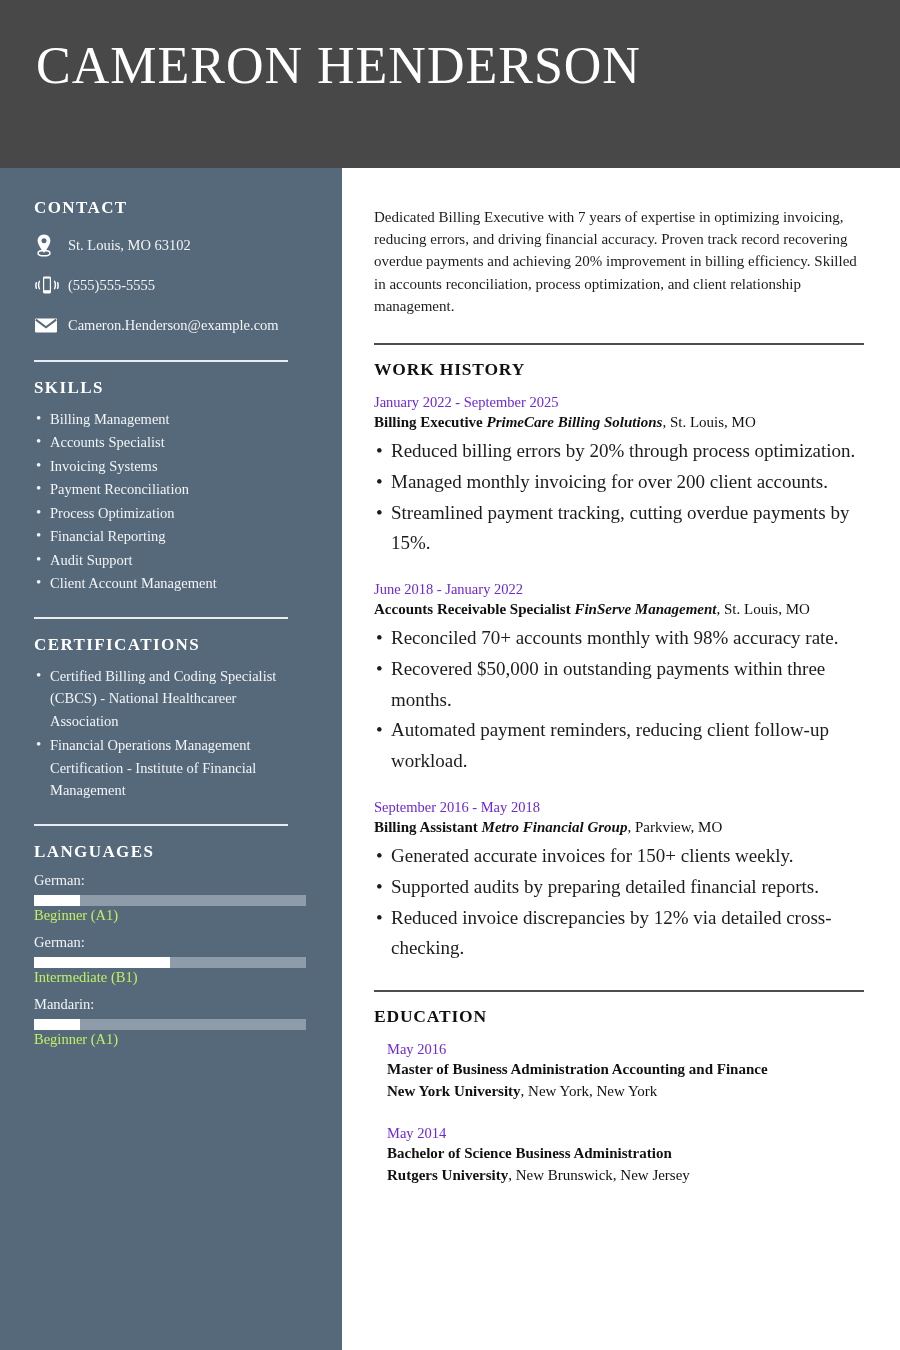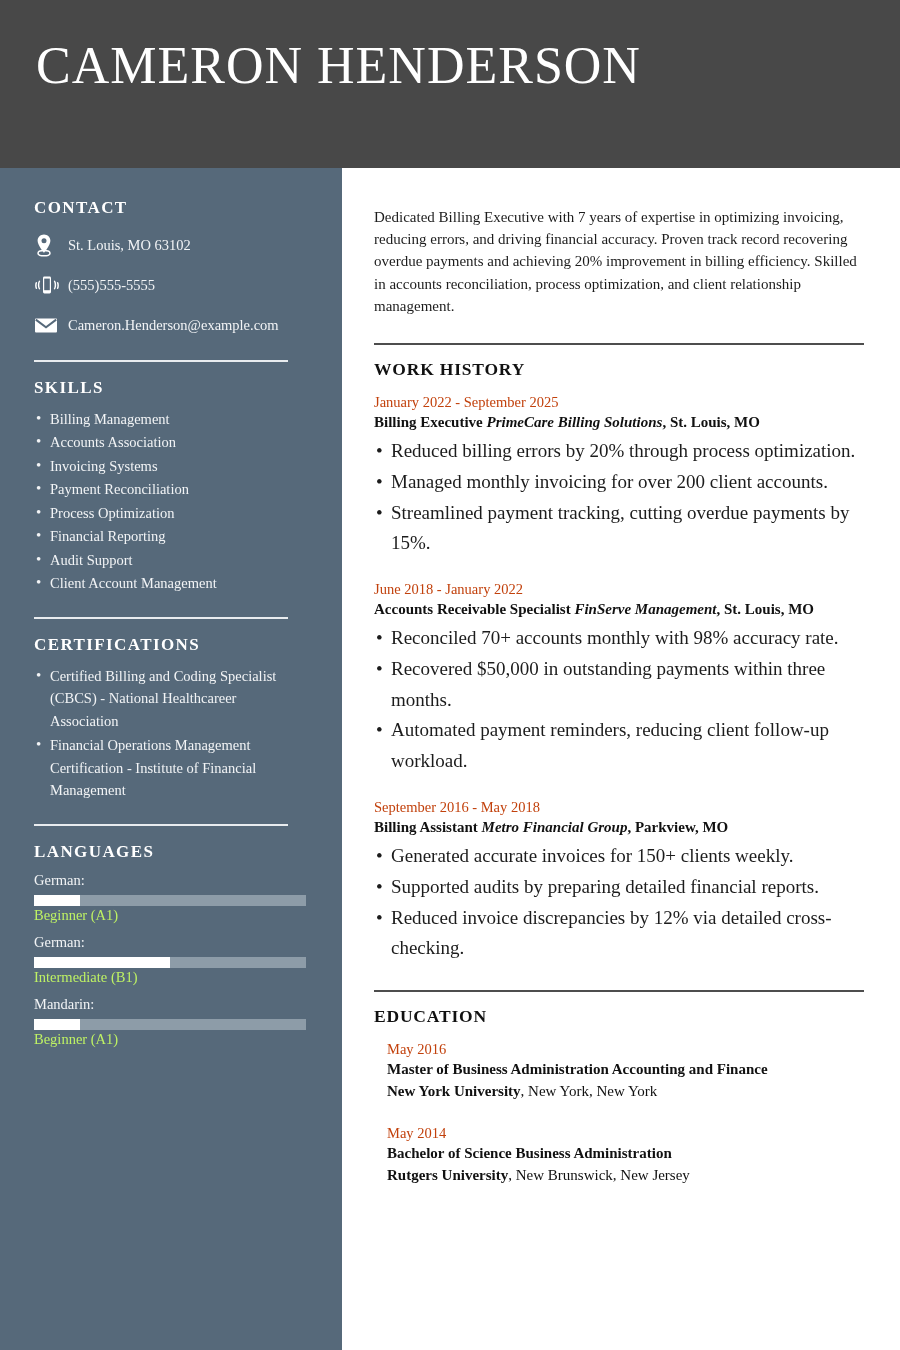--- a/index.html
+++ b/index.html
@@ -161,32 +161,32 @@
     letter-spacing: 0.8px;
     color: #111111;
     margin-bottom: 12px;
   }
 
   .entry { margin-bottom: 20px; }
   .entry:last-child { margin-bottom: 0; }
 
   .entry-date {
     font-size: 14.5px;
-    color: #c2410c;
+    color: #6d28d9;
     line-height: 1.4;
   }
   .entry-title {
     font-size: 15px;
     line-height: 1.45;
     color: #111111;
     margin-bottom: 2px;
   }
   .entry-title .role { font-weight: bold; }
   .entry-title .org { font-weight: bold; font-style: italic; }
-  .entry-title .loc { font-weight: bold; text-align: center; }
+  .entry-title .loc { font-weight: normal; text-align: center; }
 
   .bullets { list-style: none; }
   .bullets li {
     position: relative;
     font-size: 19px;
     line-height: 1.62;
     color: #1c1c1c;
     padding-left: 17px;
   }
   .bullets li::before {
@@ -261,21 +261,21 @@
         <span class="contact-text">Cameron.Henderson@example.com</span>
       </div>
     </div>
 
     <div class="side-rule"></div>
 
     <div>
       <div class="side-heading">SKILLS</div>
       <ul class="side-list">
         <li>Billing Management</li>
-        <li>Accounts Association</li>
+        <li>Accounts Specialist</li>
         <li>Invoicing Systems</li>
         <li>Payment Reconciliation</li>
         <li>Process Optimization</li>
         <li>Financial Reporting</li>
         <li>Audit Support</li>
         <li>Client Account Management</li>
       </ul>
     </div>
 
     <div class="side-rule"></div>

